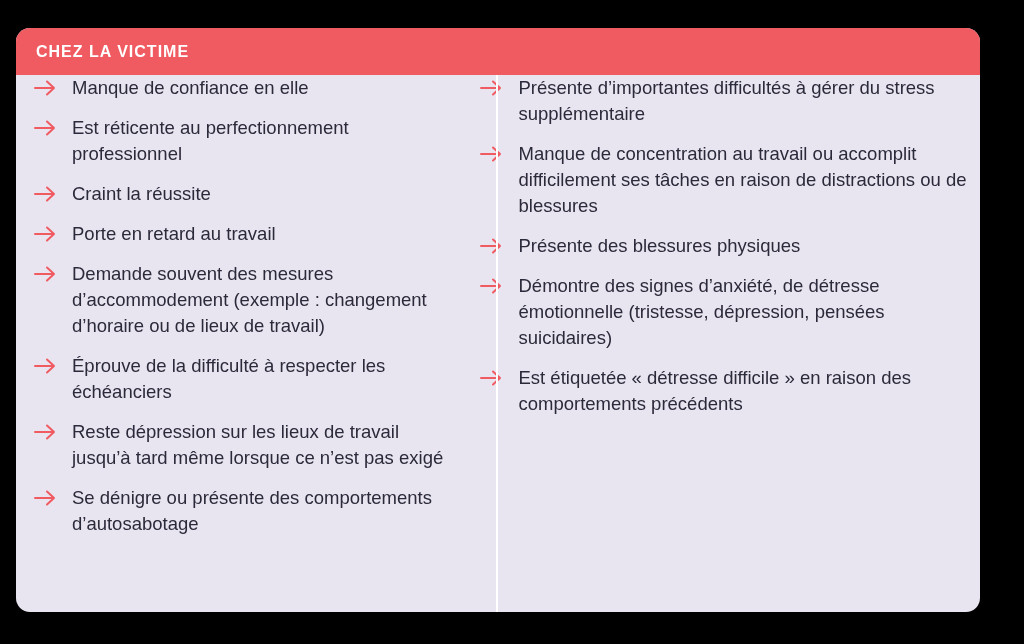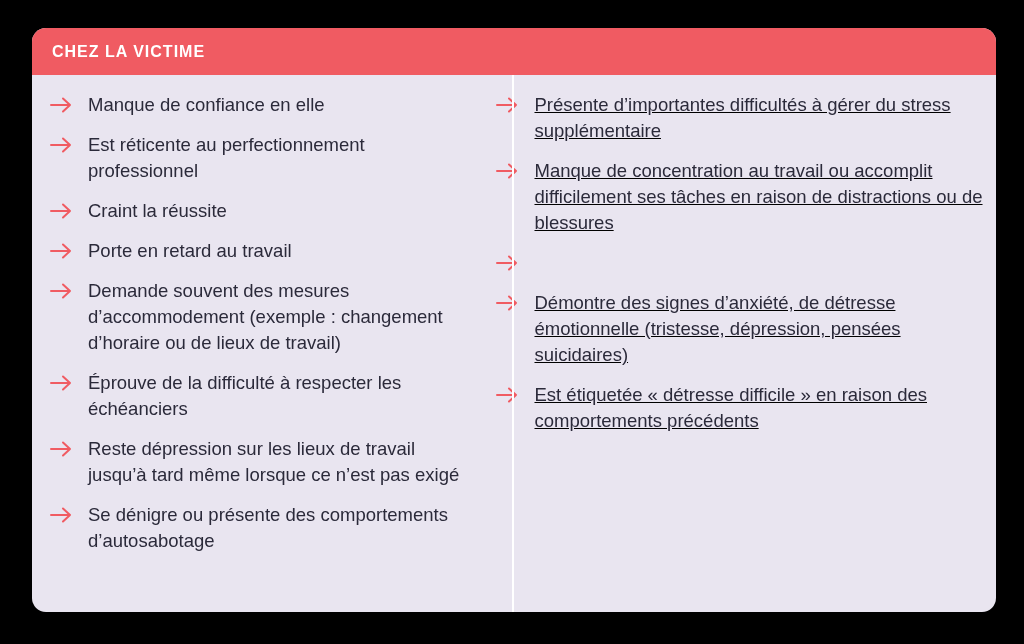--- a/index.html
+++ b/index.html
@@ -5,21 +5,21 @@
     html, body {
       margin: 0;
       padding: 0;
       width: 1024px;
       height: 644px;
       background: #000000;
       overflow: hidden;
     }
     .card {
       position: absolute;
-      left: 32px;
+      left: 16px;
       top: 28px;
       width: 964px;
       height: 584px;
       border-radius: 14px;
       background: #E9E5F0;
       overflow: hidden;
     }
     .card-header {
       height: 47px;
       background: #F05B62;
@@ -43,32 +43,30 @@
     .divider {
       position: absolute;
       left: 480px;
       top: 0;
       width: 2px;
       height: 100%;
       background: #FFFFFF;
     }
     .column {
       box-sizing: border-box;
-      padding-top: 17px;
     }
     .col-left {
       width: 481px;
       padding-left: 18px;
       padding-right: 14px;
     }
     .col-right {
       width: 556px;
       padding-left: 17px;
       padding-right: 10px;
-      text-decoration: underline;
     }
     ul.items {
       list-style: none;
       margin: 0;
       padding: 0;
     }
     li.item {
       display: flex;
       align-items: flex-start;
       margin-bottom: 14px;
@@ -197,20 +195,21 @@
     <span class="item-text">Manque de concentration au travail ou accomplit difficilement ses tâches en raison de distractions ou de blessures</span>
   </li>
 
 
   <li class="item">
     <span class="arrow">
       <svg width="22" height="16" viewBox="0 0 22 16" fill="none">
         <path d="M1 8 H20 M13 1.5 L20 8 L13 14.5" stroke="#F05B62" stroke-width="2" stroke-linecap="round" stroke-linejoin="round"></path>
       </svg>
     </span>
+    <span class="item-text">Présente des blessures physiques</span>
   </li>
 
 
   <li class="item">
     <span class="arrow">
       <svg width="22" height="16" viewBox="0 0 22 16" fill="none">
         <path d="M1 8 H20 M13 1.5 L20 8 L13 14.5" stroke="#F05B62" stroke-width="2" stroke-linecap="round" stroke-linejoin="round"></path>
       </svg>
     </span>
     <span class="item-text">Démontre des signes d’anxiété, de détresse émotionnelle (tristesse, dépression, pensées suicidaires)</span>

